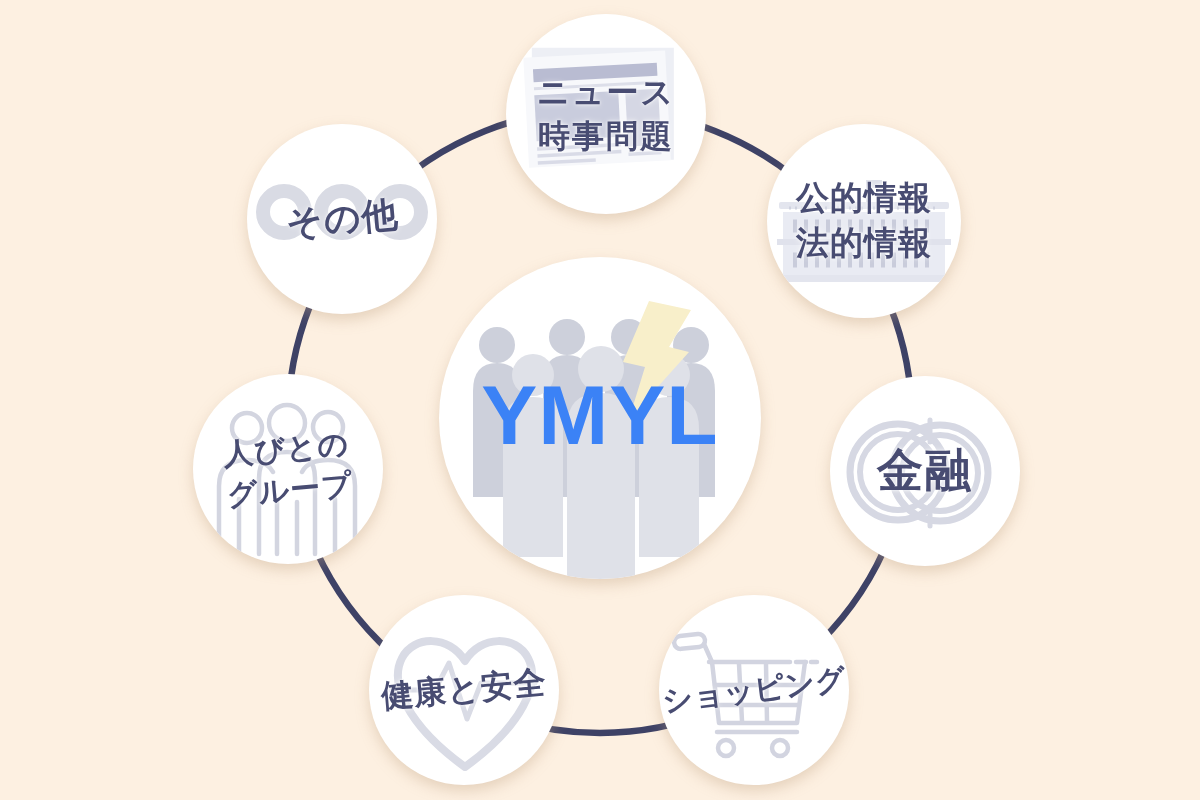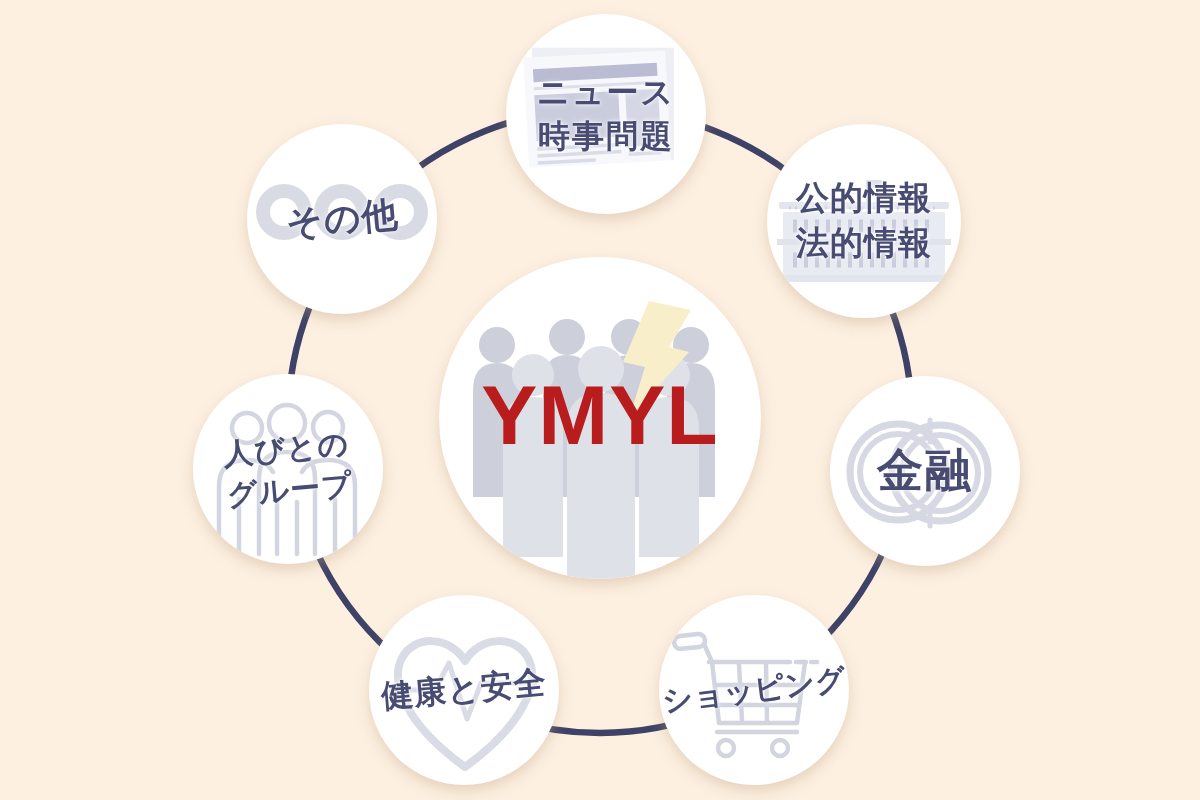--- a/index.html
+++ b/index.html
@@ -37,21 +37,21 @@
   .ymyl-title {
     position: absolute;
     z-index: 2;
     left: 0; right: 0;
     top: 50%;
     transform: translateY(-53%);
     text-align: center;
     font-size: 84px;
     font-weight: 800;
     letter-spacing: 1px;
-    color: #b91c1c;
+    color: #3b82f6;
   }
   .n-news     { left: 506px; top: 14px;  width: 200px; height: 200px; }
   .n-news .label     { font-size: 32px; line-height: 1.38; letter-spacing: 2px; }
   .n-public   { left: 767px; top: 124px; width: 194px; height: 194px; }
   .n-public .label   { font-size: 33px; line-height: 1.36; letter-spacing: 1px; }
   .n-finance  { left: 830px; top: 376px; width: 190px; height: 190px; }
   .n-finance .label  { font-size: 46px; letter-spacing: 2px; }
   .n-shopping { left: 659px; top: 595px; width: 190px; height: 190px; }
   .n-shopping .label { font-size: 30px; transform: rotate(-7deg); }
   .n-health   { left: 369px; top: 595px; width: 190px; height: 190px; }

